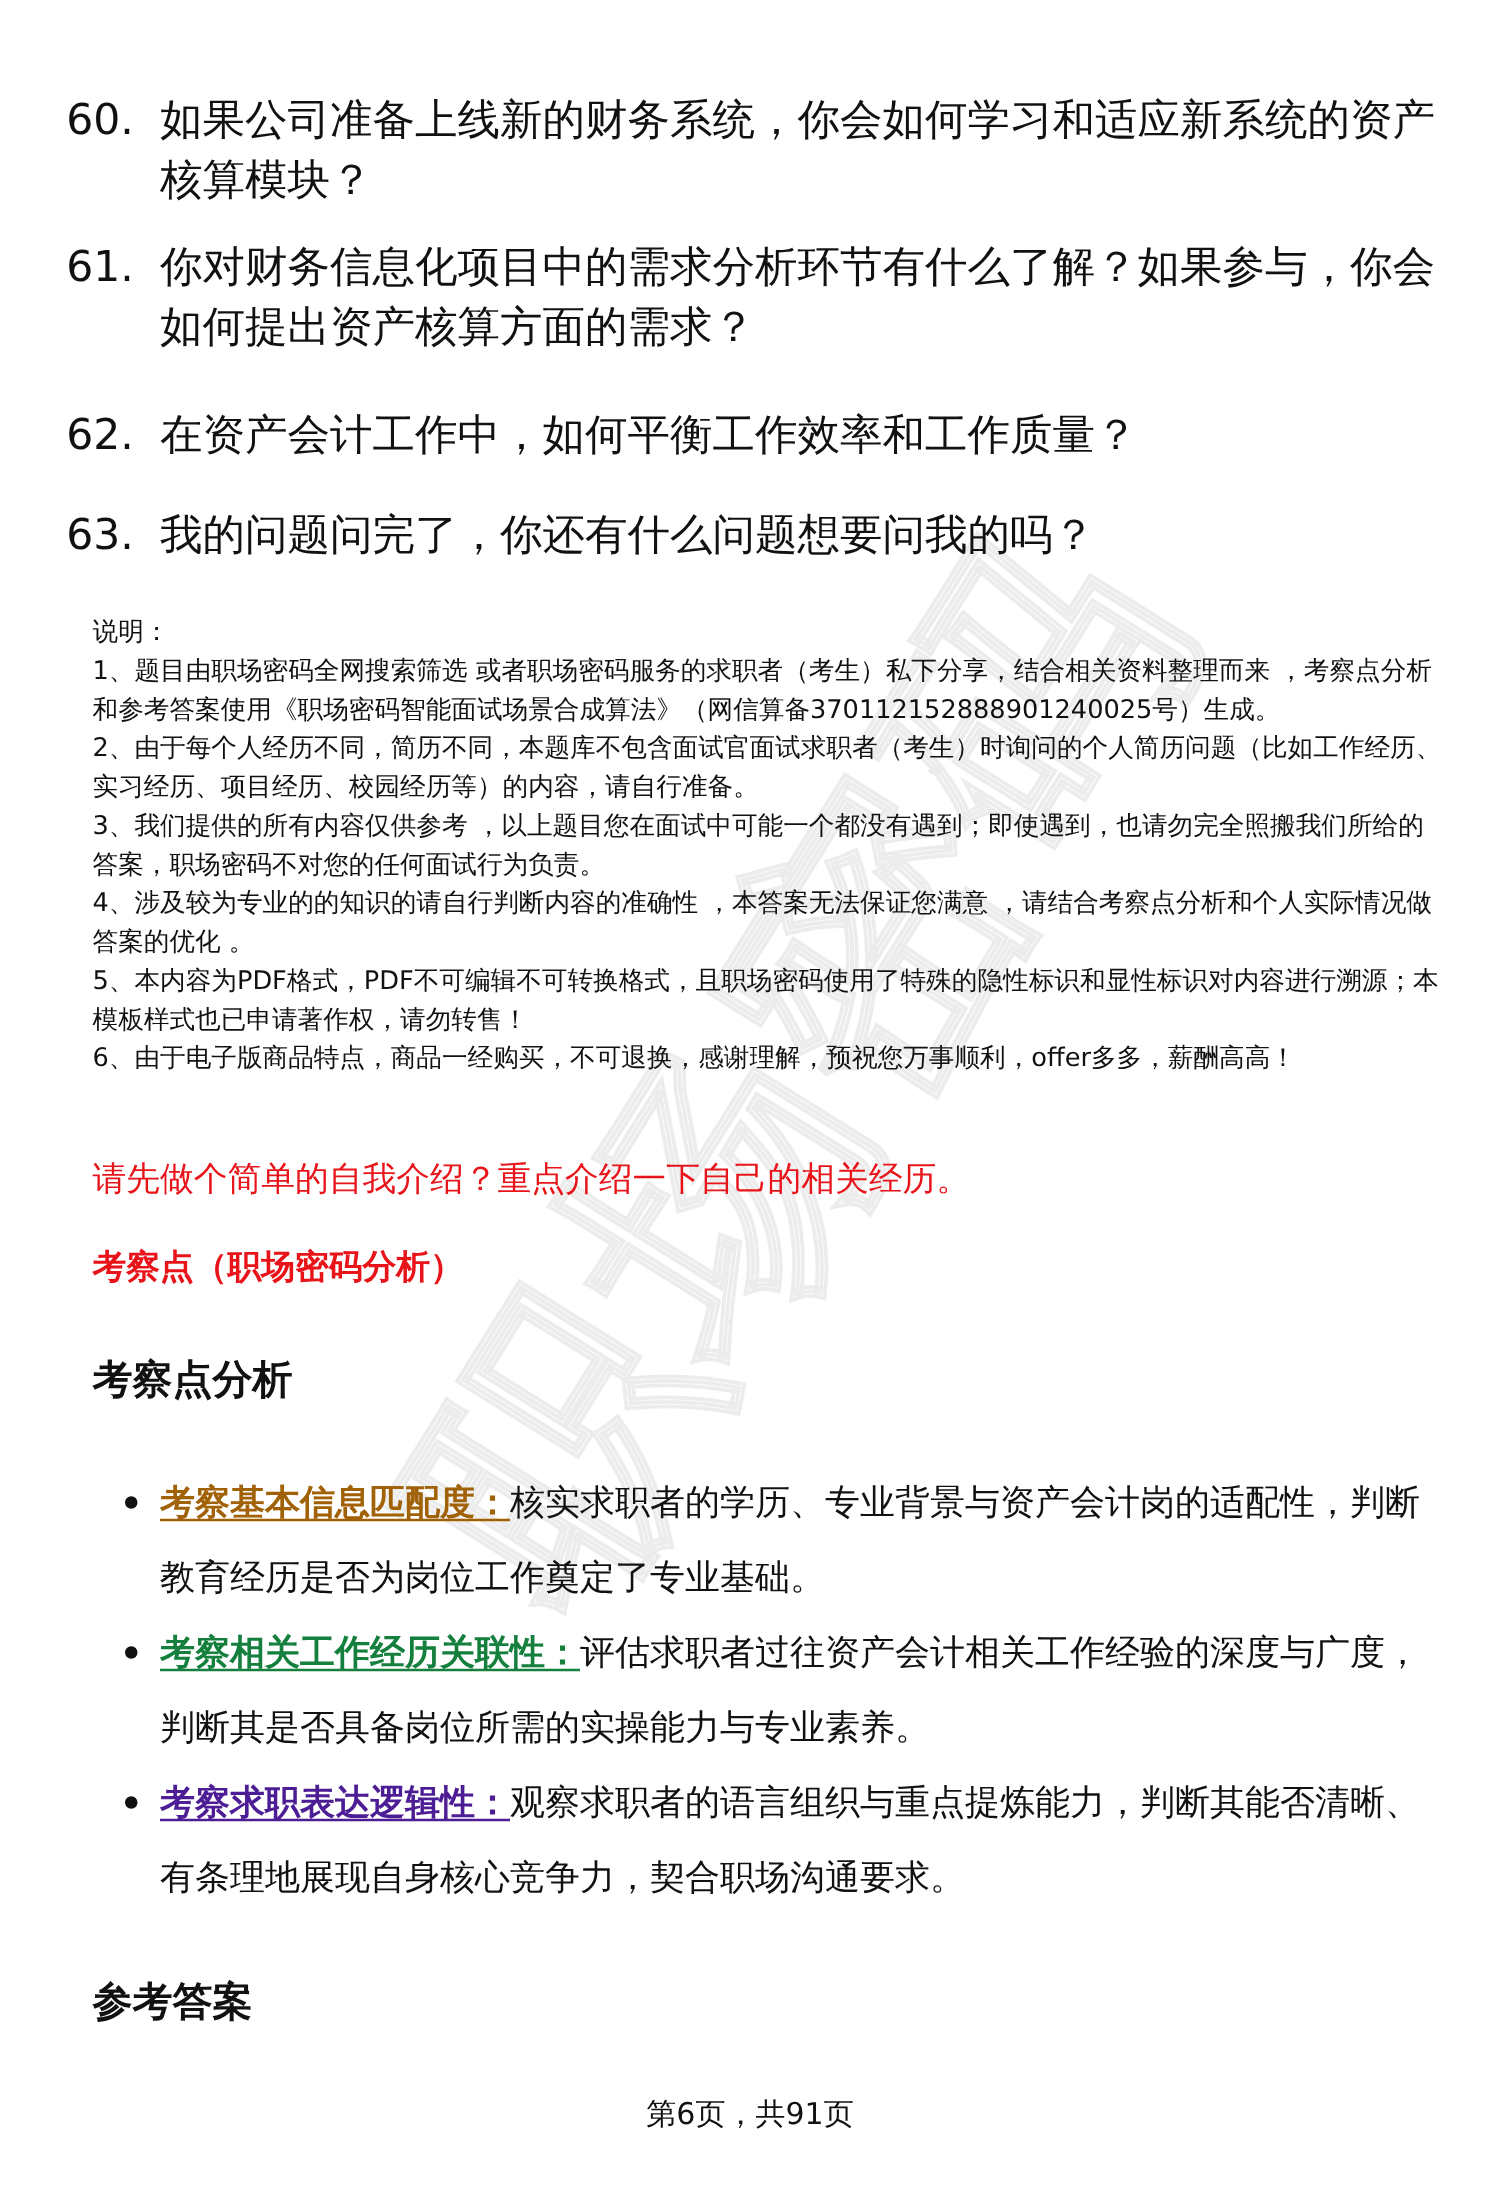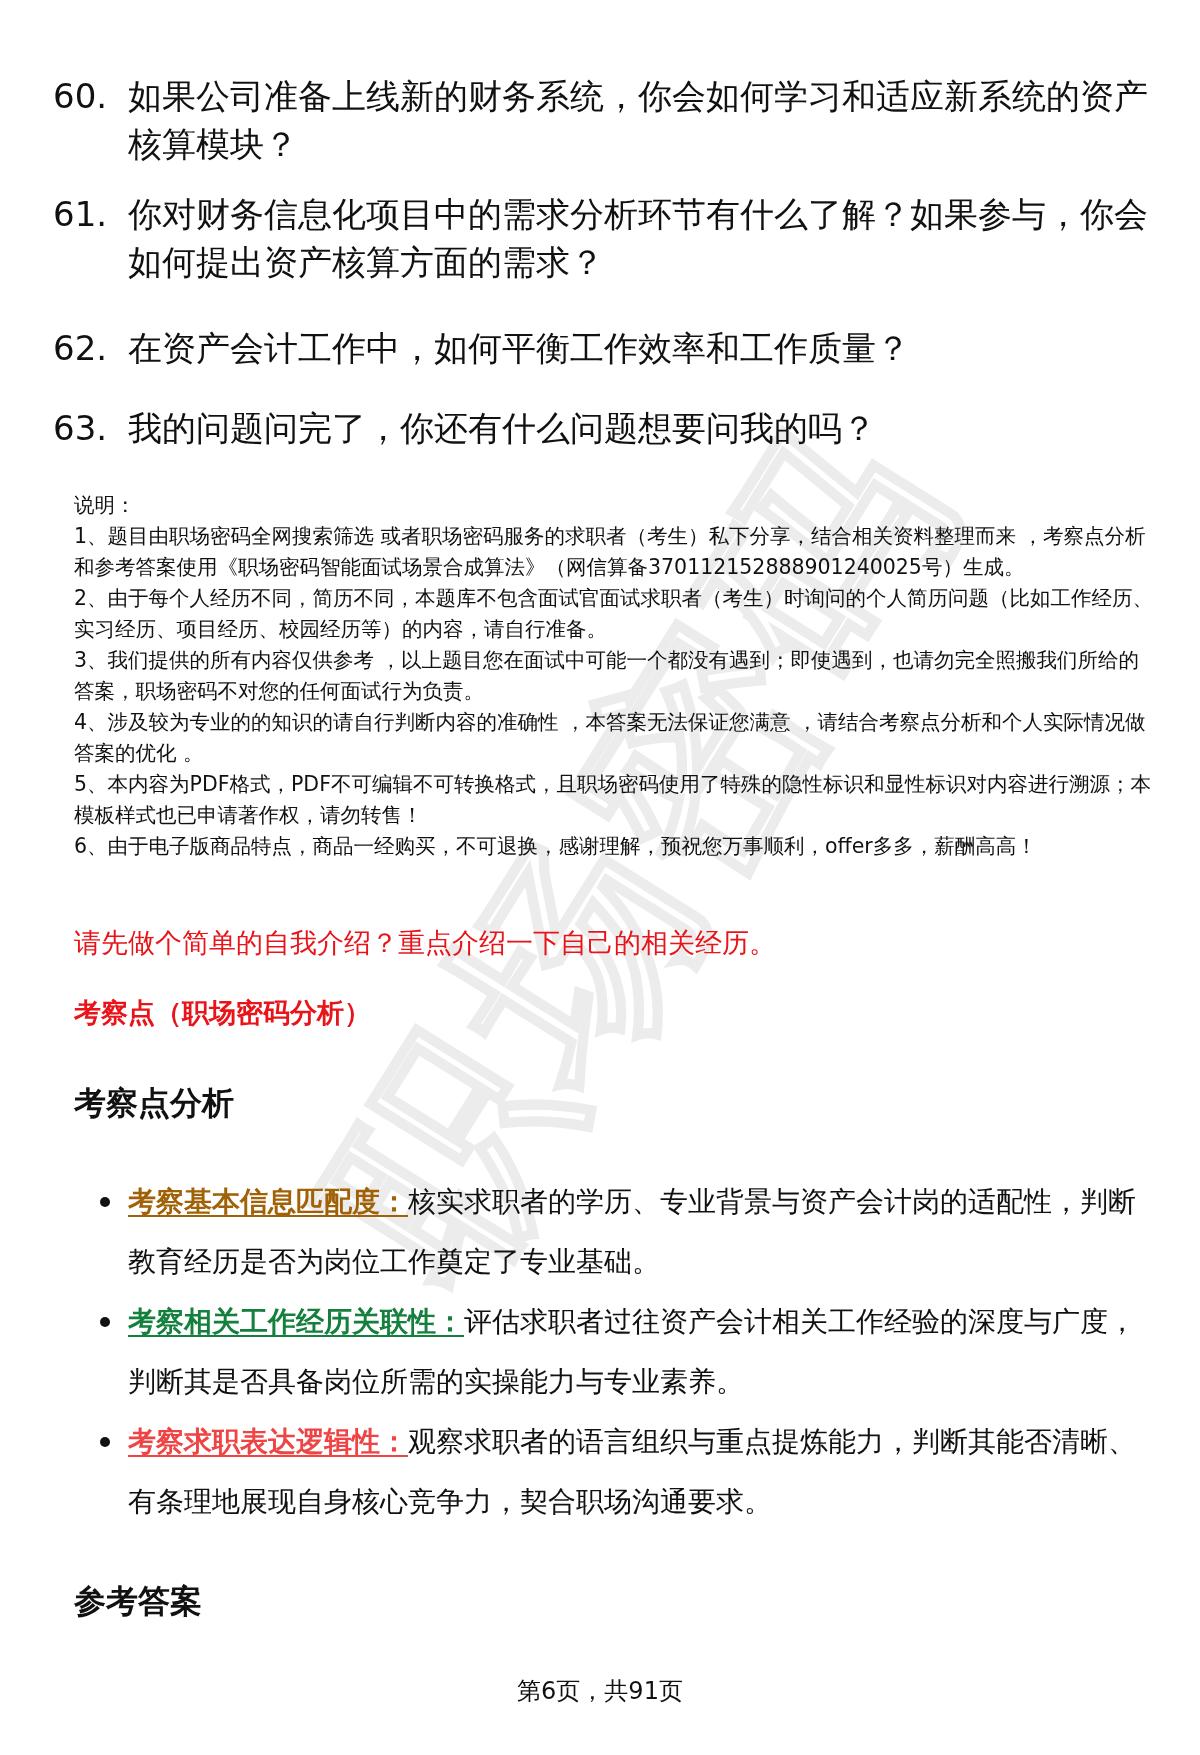--- a/index.html
+++ b/index.html
@@ -68,20 +68,20 @@
     <div class="bullet">
       <span class="dot"></span>
       <span class="key" style="color:#a16207">考察基本信息匹配度：</span><span>核实求职者的学历、专业背景与资产会计岗的适配性，判断教育经历是否为岗位工作奠定了专业基础。</span>
     </div>
     <div class="bullet">
       <span class="dot"></span>
       <span class="key" style="color:#15803d">考察相关工作经历关联性：</span><span>评估求职者过往资产会计相关工作经验的深度与广度，判断其是否具备岗位所需的实操能力与专业素养。</span>
     </div>
     <div class="bullet">
       <span class="dot"></span>
-      <span class="key" style="color:#ef4444">考察求职表达逻辑性：</span><span>观察求职者的语言组织与重点提炼能力，判断其能否清晰、有条理地展现自身核心竞争力，契合职场沟通要求。</span>
+      <span class="key" style="color:#4c1d95">考察求职表达逻辑性：</span><span>观察求职者的语言组织与重点提炼能力，判断其能否清晰、有条理地展现自身核心竞争力，契合职场沟通要求。</span>
     </div>
   </div>
 
   <div class="h2" style="top:1580px">参考答案</div>
 
   <div class="footer">第6页，共91页</div>
 </div>
 
 </body></html>

